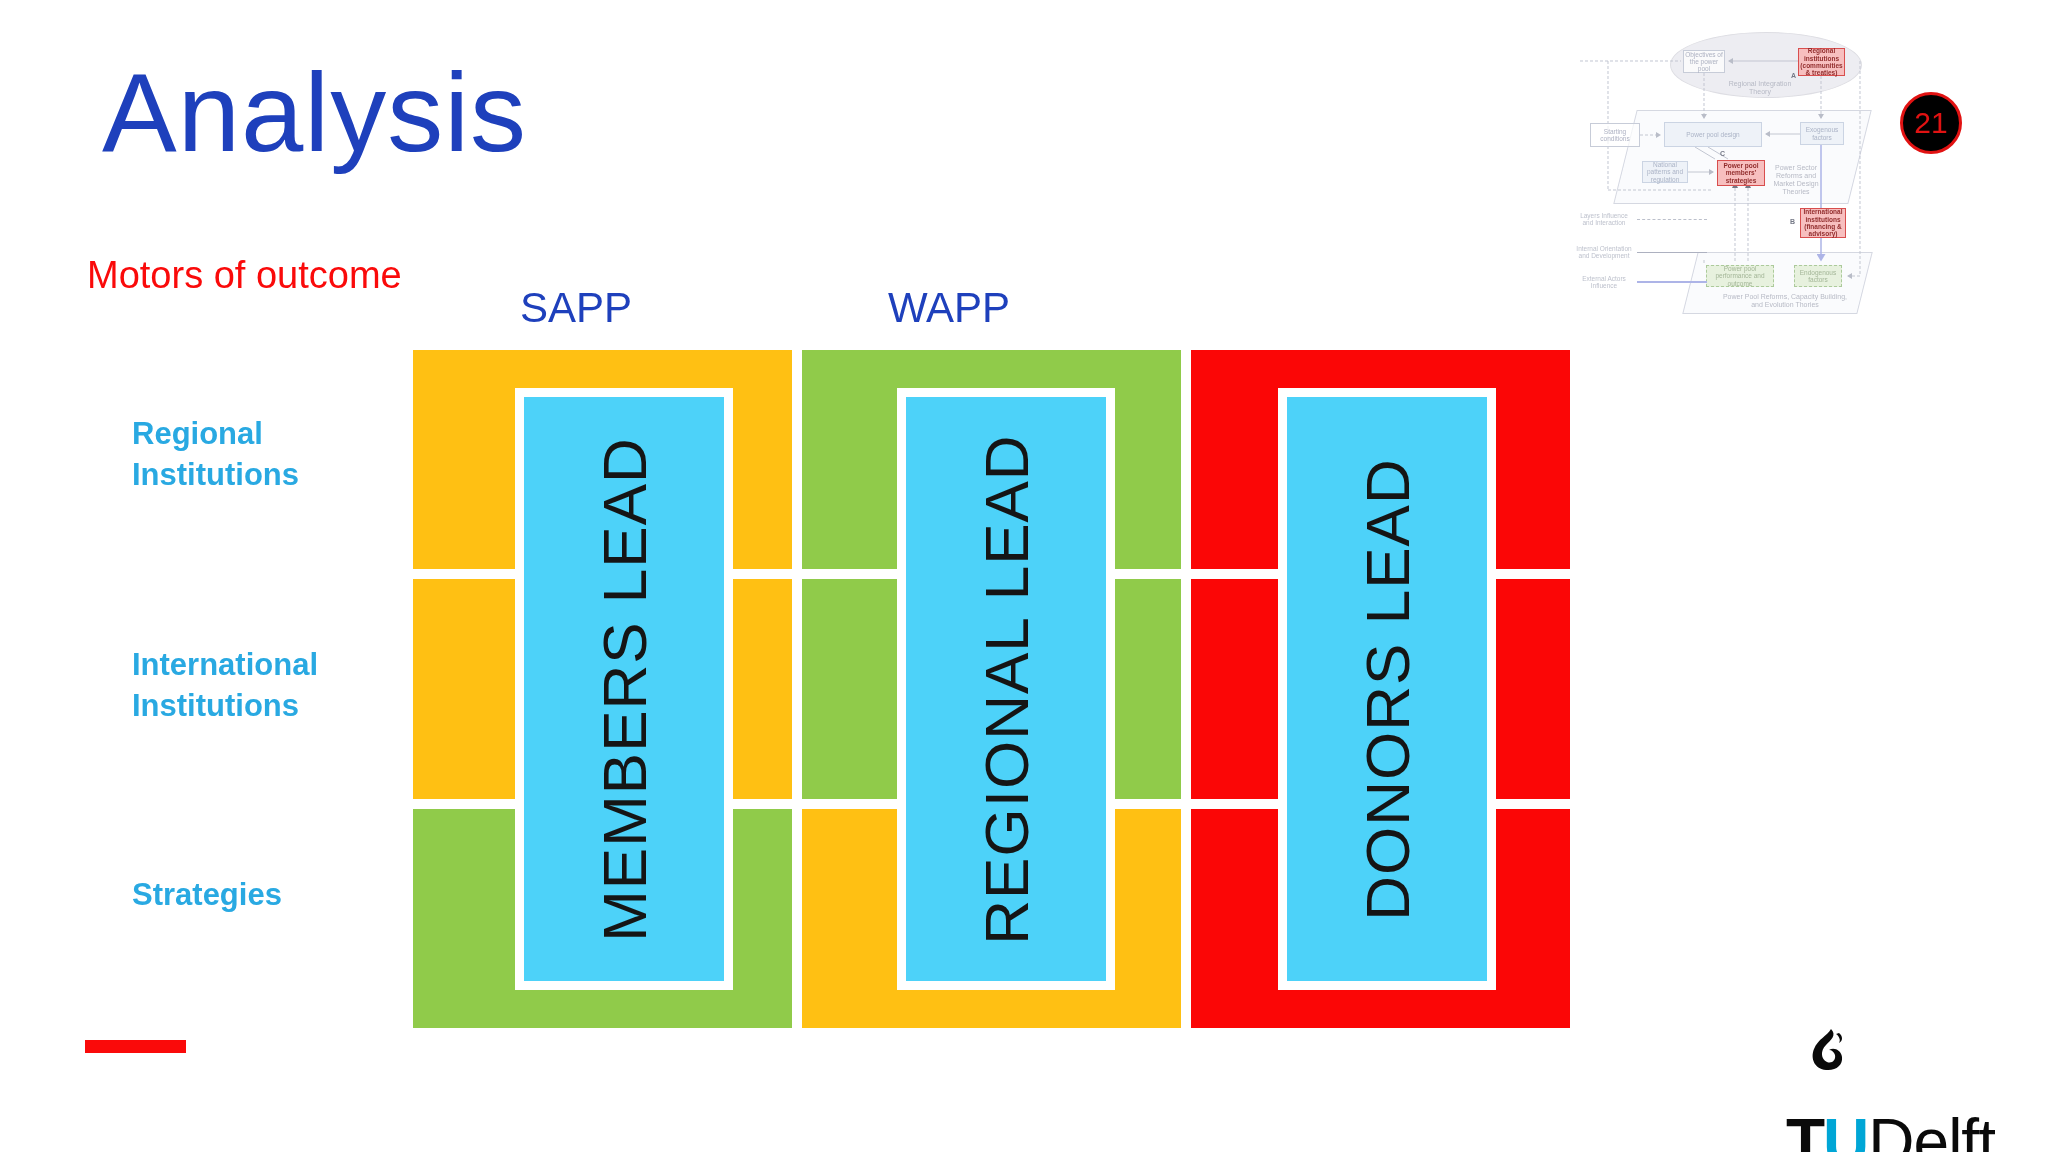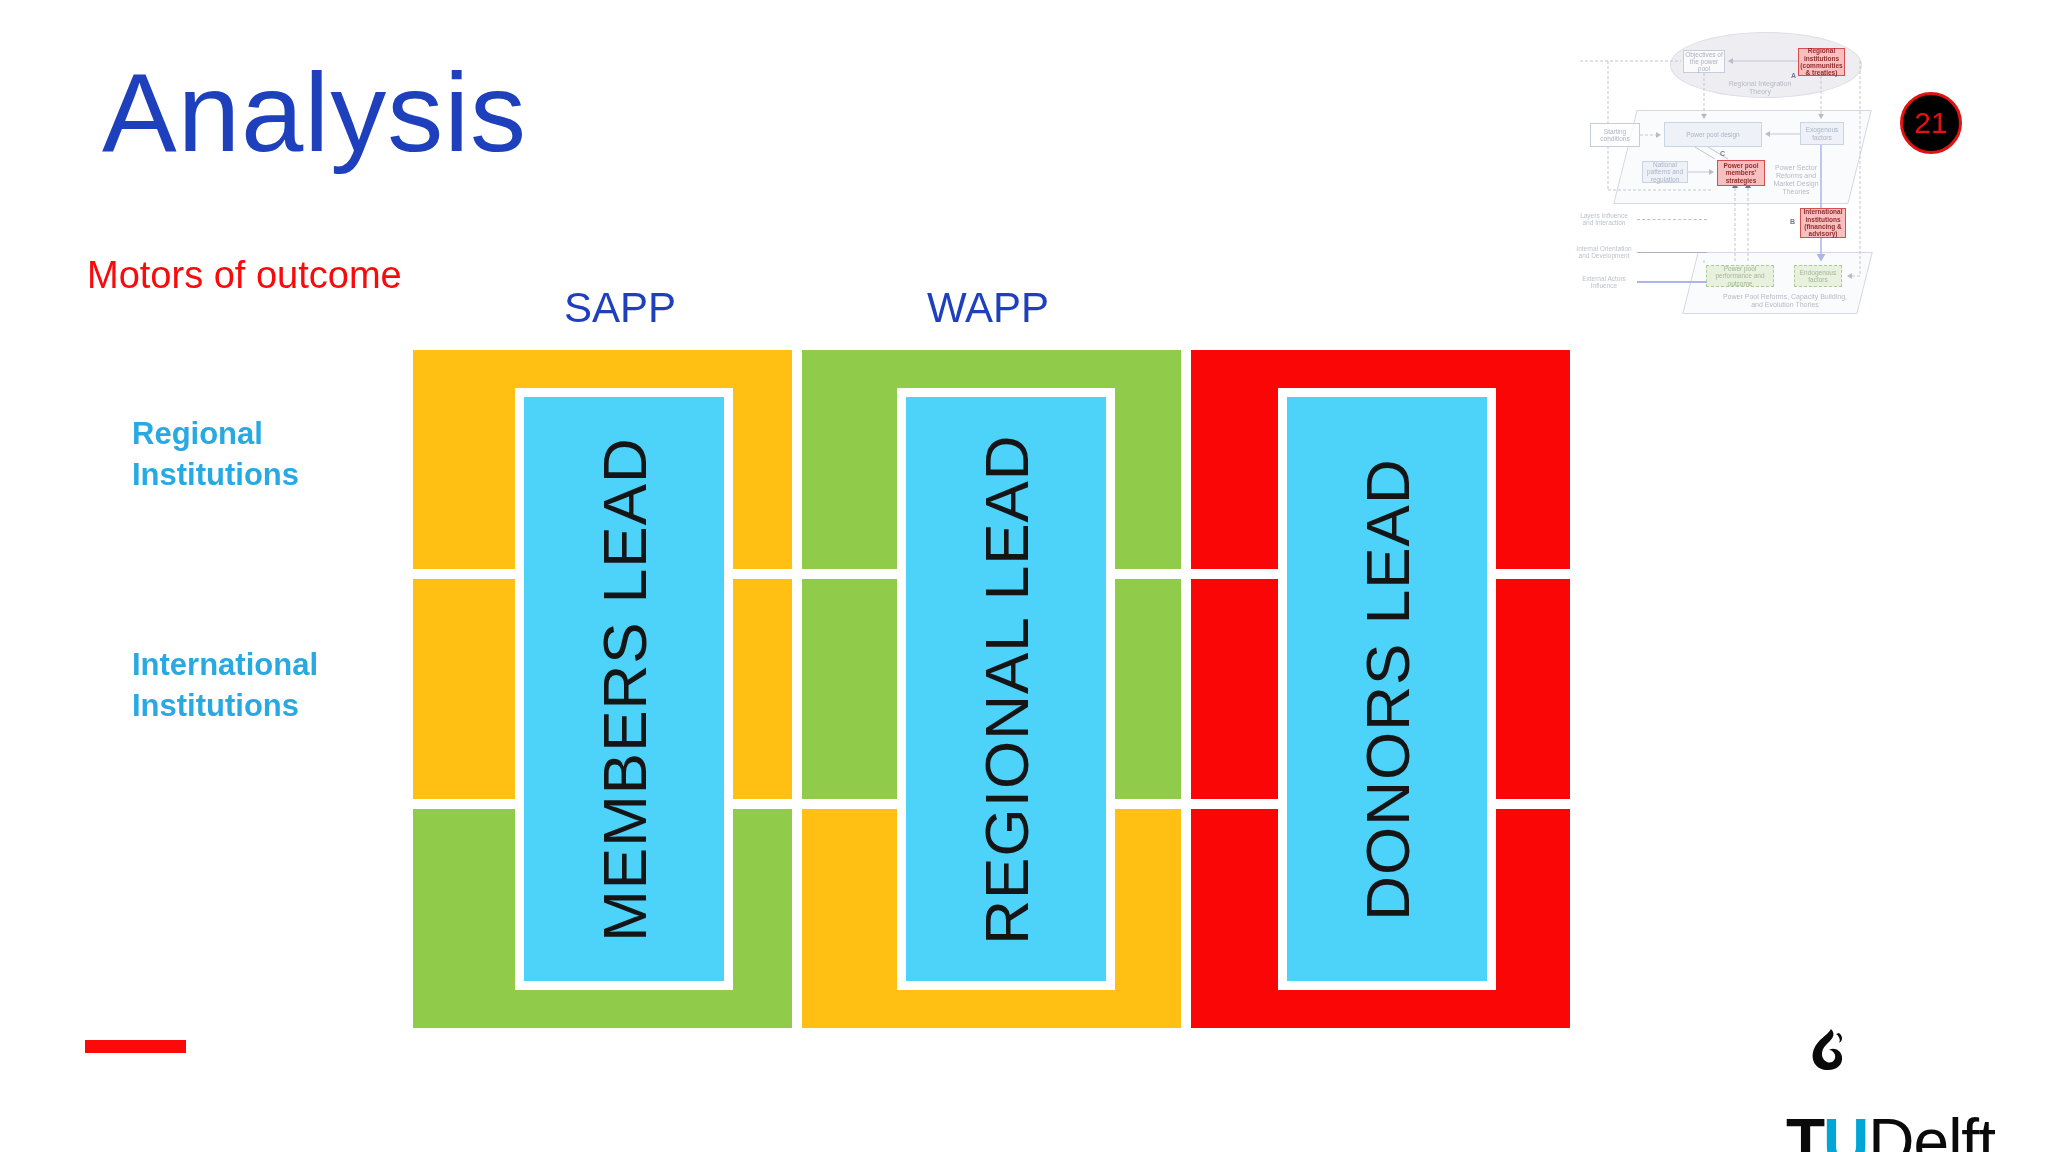--- a/index.html
+++ b/index.html
@@ -3,21 +3,21 @@
 <meta charset="utf-8">
 <style>
   html,body{margin:0;padding:0;background:#e8e8e8;}
   .slide{
     position:relative;width:2048px;height:1152px;background:#ffffff;
     font-family:"Liberation Sans","DejaVu Sans",sans-serif;overflow:hidden;
   }
   
   .title{position:absolute;left:82px;top:48px;font-size:112px;color:#1E40BC;letter-spacing:1px;margin-left:20px;}
   .subtitle{position:absolute;left:87px;top:254px;font-size:38px;color:#FA0A0A;}
-  .col-header{position:absolute;top:284px;width:200px;text-align:center;font-size:42px;color:#1E40BC;}
+  .col-header{position:absolute;top:284px;width:200px;font-size:42px;color:#1E40BC;}
   .col-header.h0{left:520px;} .col-header.h1{left:888px;} .col-header.h2{left:1265px;}
   
   .row-label{position:absolute;left:132px;width:290px;font-size:31px;font-weight:bold;color:#29A9E2;line-height:41px;}
   .row-label.r0{top:413px;} .row-label.r1{top:644px;} .row-label.r2{top:874px;}
   
   .grid{
     position:absolute;left:413px;top:350px;width:1157px;height:678px;
     display:grid;grid-template-columns:repeat(3,1fr);grid-template-rows:repeat(3,1fr);gap:10px;
   }
   .cell{width:100%;height:100%;}
@@ -77,20 +77,21 @@
 
   <div class="row-label r0">
     <div>Regional</div>
     <div>Institutions</div>
   </div>
   <div class="row-label r1">
     <div>International</div>
     <div>Institutions</div>
   </div>
   <div class="row-label r2">
+    <div>Strategies</div>
   </div>
 
   <div class="grid">
     <div class="cell" style="background: rgb(255, 192, 19);"></div>
     <div class="cell" style="background: rgb(144, 203, 74);"></div>
     <div class="cell" style="background: rgb(251, 6, 6);"></div>
     <div class="cell" style="background: rgb(255, 192, 19);"></div>
     <div class="cell" style="background: rgb(144, 203, 74);"></div>
     <div class="cell" style="background: rgb(251, 6, 6);"></div>
     <div class="cell" style="background: rgb(144, 203, 74);"></div>

